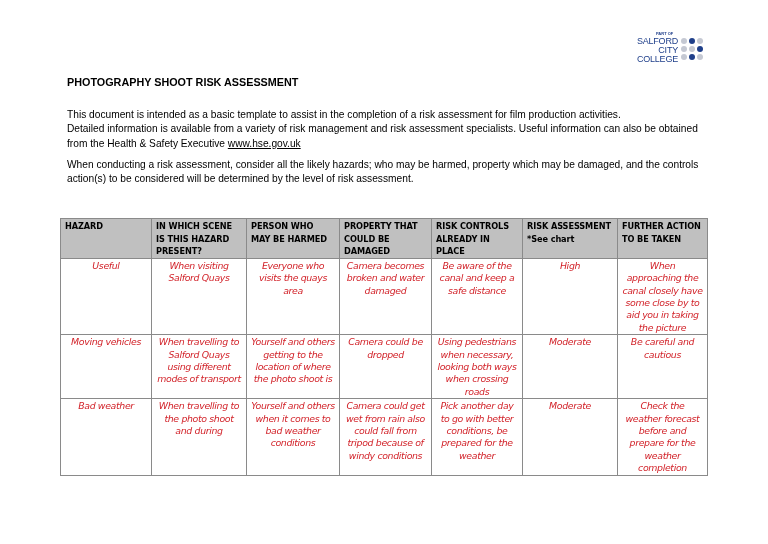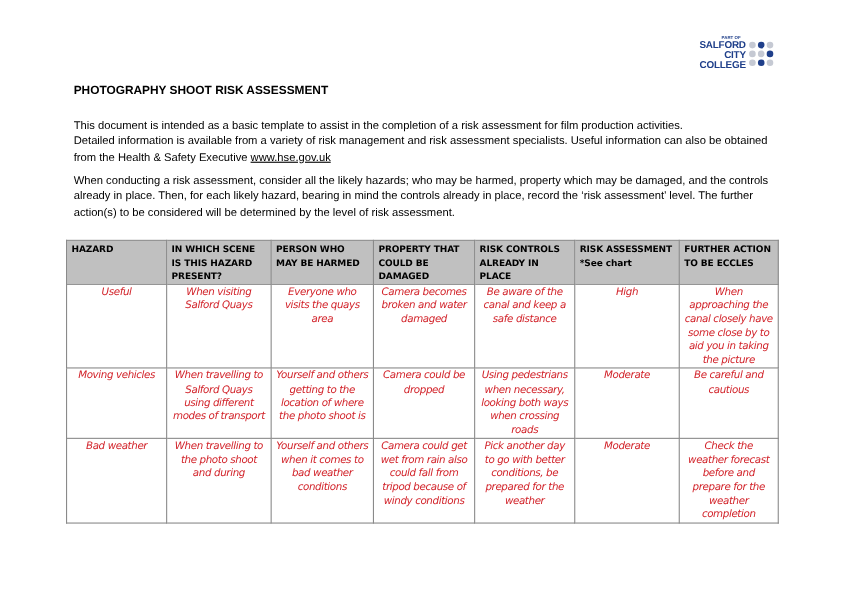--- a/index.html
+++ b/index.html
@@ -12,21 +12,21 @@
   .logo-eccles .ring {
     position:absolute; left:2px; top:2px; width:46px; height:30px;
     border:3px solid #7fc7e0; border-radius:50%; border-right-color:transparent; border-bottom-color:#4aa6cf;
     box-sizing:border-box;
   }
   .logo-eccles .t { position:absolute; left:3px; font-weight:bold; font-size:9.5px; color:#1f3f8a; letter-spacing:-0.3px; line-height:10px; }
   .logo-eccles .t1 { top:5px; }
   .logo-eccles .t2 { top:17px; left:8px; }
   .logo-salford { position:absolute; left:60px; top:0; width:80px; height:40px; }
   .logo-salford .partof { position:absolute; left:28px; top:1px; font-size:4px; color:#1f3f8a; font-weight:bold; }
-  .logo-salford .w { position:absolute; right:30px; font-weight:bold; font-size:9px; color:#1f3f8a; line-height:10px; text-align:right; letter-spacing:-0.2px; }
+  .logo-salford .w { position:absolute; right:30px; font-weight:normal; font-size:9px; color:#1f3f8a; line-height:10px; text-align:right; letter-spacing:-0.2px; }
   .logo-salford .w1 { top:6px; }
   .logo-salford .w2 { top:15px; }
   .logo-salford .w3 { top:24px; }
   .dots { position:absolute; left:53px; top:8px; display:grid; grid-template-columns:repeat(3,7px); grid-row-gap:2px; grid-column-gap:1px; }
   .dot { width:6px; height:6px; border-radius:50%; background:#c5c9d3; }
   .dot.on { background:#1f3f8a; }
 
   .title { position:absolute; left:67px; top:76px; font-weight:bold; font-size:10.8px; }
   .para { position:absolute; left:67px; font-size:10.2px; line-height:14.3px; width:650px; }
   .p1 { top:108px; }
@@ -78,21 +78,20 @@
 <div class="title">PHOTOGRAPHY SHOOT RISK ASSESSMENT</div>
 
 <div class="para p1">
   <div>This document is intended as a basic template to assist in the completion of a risk assessment for film production activities.</div>
   <div>Detailed information is available from a variety of risk management and risk assessment specialists. Useful information can also be obtained</div>
   <div><span>from the Health &amp; Safety Executive </span><a class="link">www.hse.gov.uk</a></div>
 </div>
 
 <div class="para p2">
   <div>When conducting a risk assessment, consider all the likely hazards; who may be harmed, property which may be damaged, and the controls</div>
-  <div>already in place. Then, for each likely hazard, bearing in mind the controls already in place, record the ‘risk assessment’ level.  The further</div>
   <div>action(s) to be considered will be determined by the level of risk assessment.</div>
 </div>
 
 <table class="risk">
   <colgroup>
     <col style="width:91px">
       <col style="width:95px">
       <col style="width:93px">
       <col style="width:92px">
       <col style="width:91px">
@@ -100,21 +99,21 @@
       <col style="width:90px">
   </colgroup>
   <tbody>
       <tr>
     <th>HAZARD</th>
     <th>IN WHICH SCENE IS THIS HAZARD PRESENT?</th>
     <th>PERSON WHO MAY BE HARMED</th>
     <th>PROPERTY THAT COULD BE DAMAGED</th>
     <th>RISK CONTROLS ALREADY IN PLACE</th>
     <th>RISK ASSESSMENT *See chart</th>
-    <th>FURTHER ACTION TO BE ECCLES</th>
+    <th>FURTHER ACTION TO BE TAKEN</th>
   </tr>
   <tr class="r1">
     <td>Useful</td>
     <td>When visiting Salford Quays</td>
     <td>Everyone who visits the quays area</td>
     <td>Camera becomes broken and water damaged</td>
     <td>Be aware of the canal and keep a safe distance</td>
     <td>High</td>
     <td>When approaching the canal closely have some close by to aid you in taking the picture</td>
   </tr>

